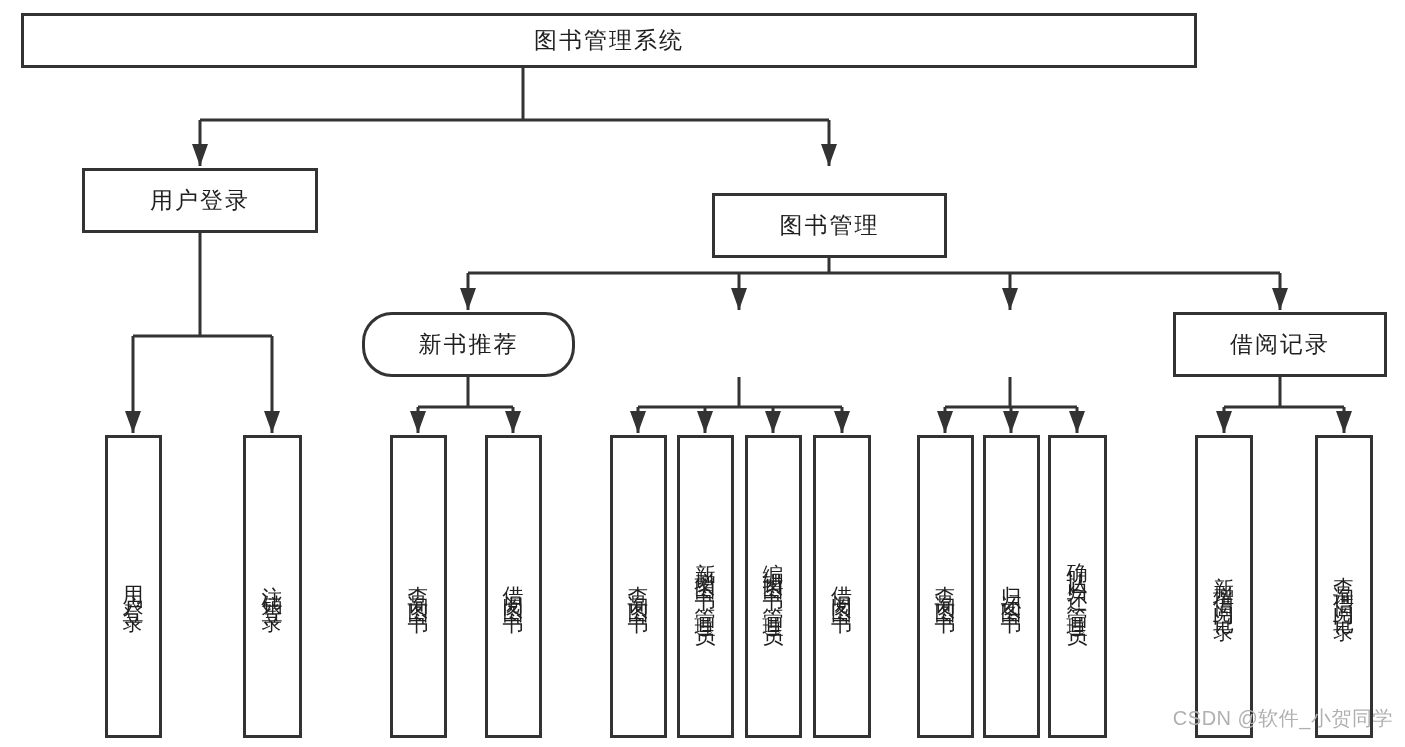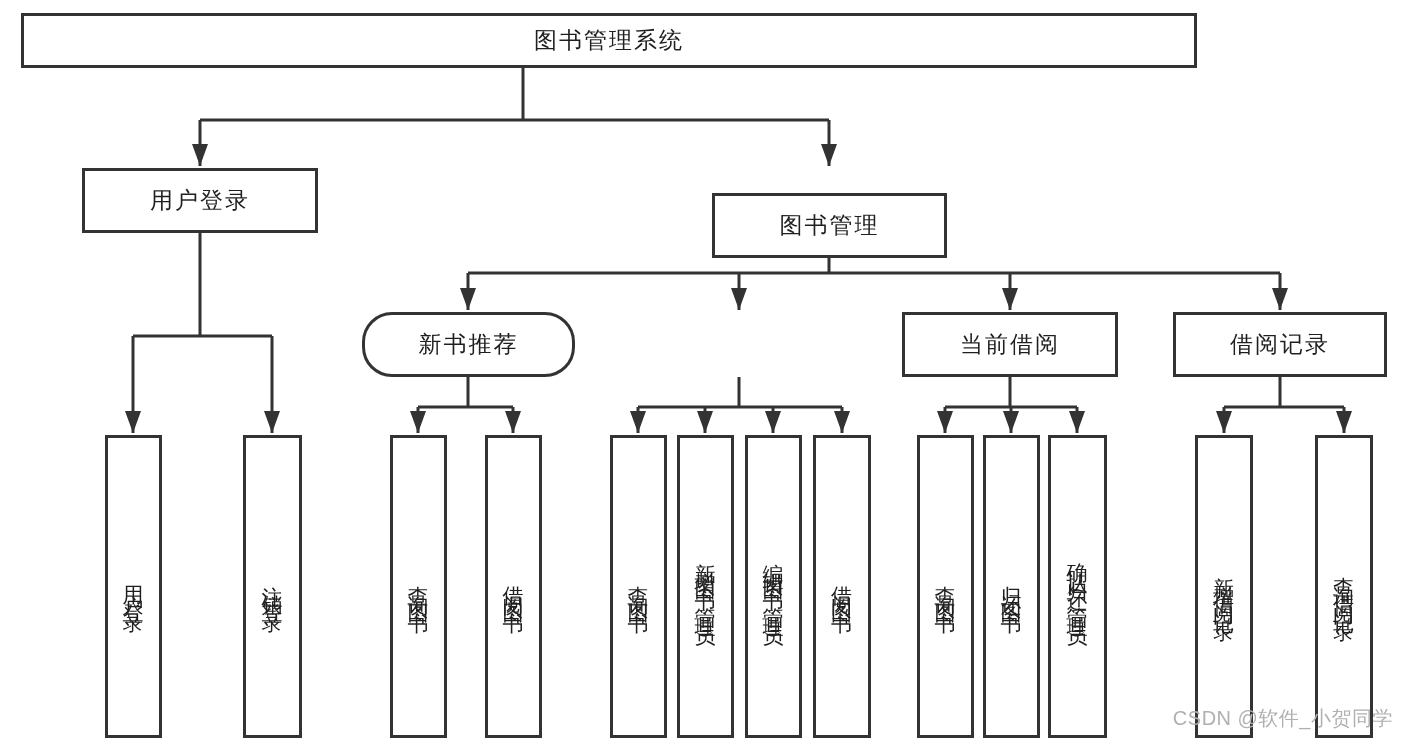--- a/index.html
+++ b/index.html
@@ -149,21 +149,20 @@
     <line class="wire" x1="1224" y1="407" x2="1224" y2="433" marker-end="url(#arrow)"></line>
     <line class="wire" x1="1344" y1="407" x2="1344" y2="433" marker-end="url(#arrow)"></line>
   </svg>
 
   <div class="node node-root">图书管理系统</div>
 
   <div class="node node-user-login">用户登录</div>
   <div class="node node-book-mgmt">图书管理</div>
 
   <div class="node node-new-books">新书推荐</div>
-  <div class="node node-cur-borrow">当前借阅</div>
   <div class="node node-records">借阅记录</div>
 
   <div class="leaf leaf-ul-1">用户登录</div>
   <div class="leaf leaf-ul-2">注销登录</div>
 
   <div class="leaf leaf-nb-1">查询图书</div>
   <div class="leaf leaf-nb-2">借阅图书</div>
 
   <div class="leaf leaf-bb-1">查询图书</div>
   <div class="leaf leaf-bb-2">新增图书（管理员）</div>

